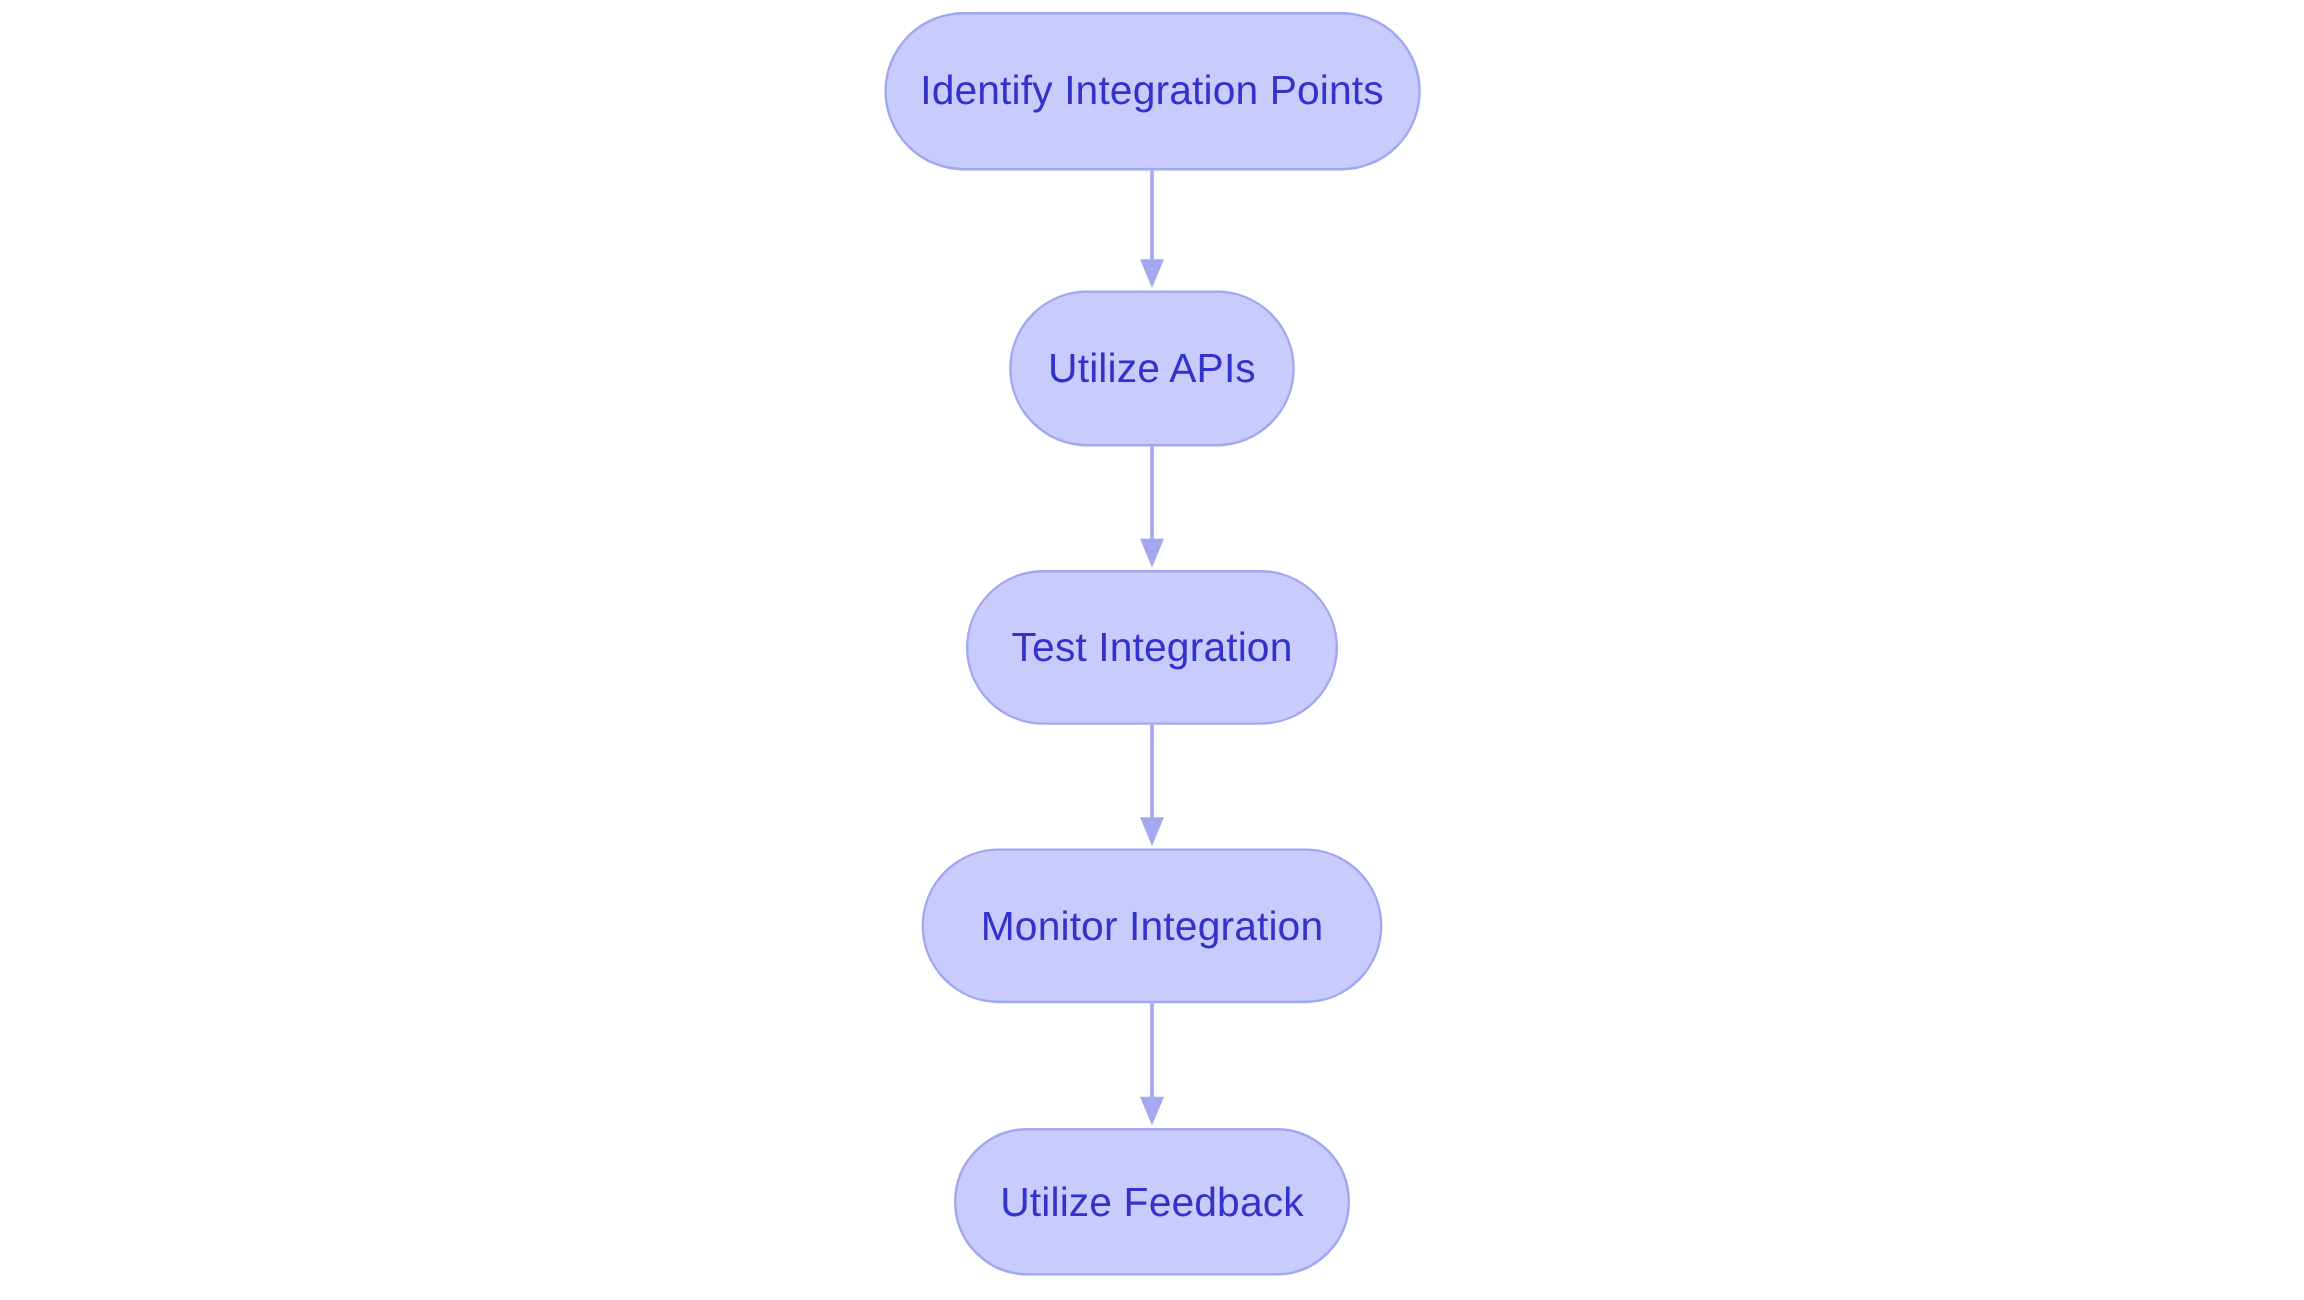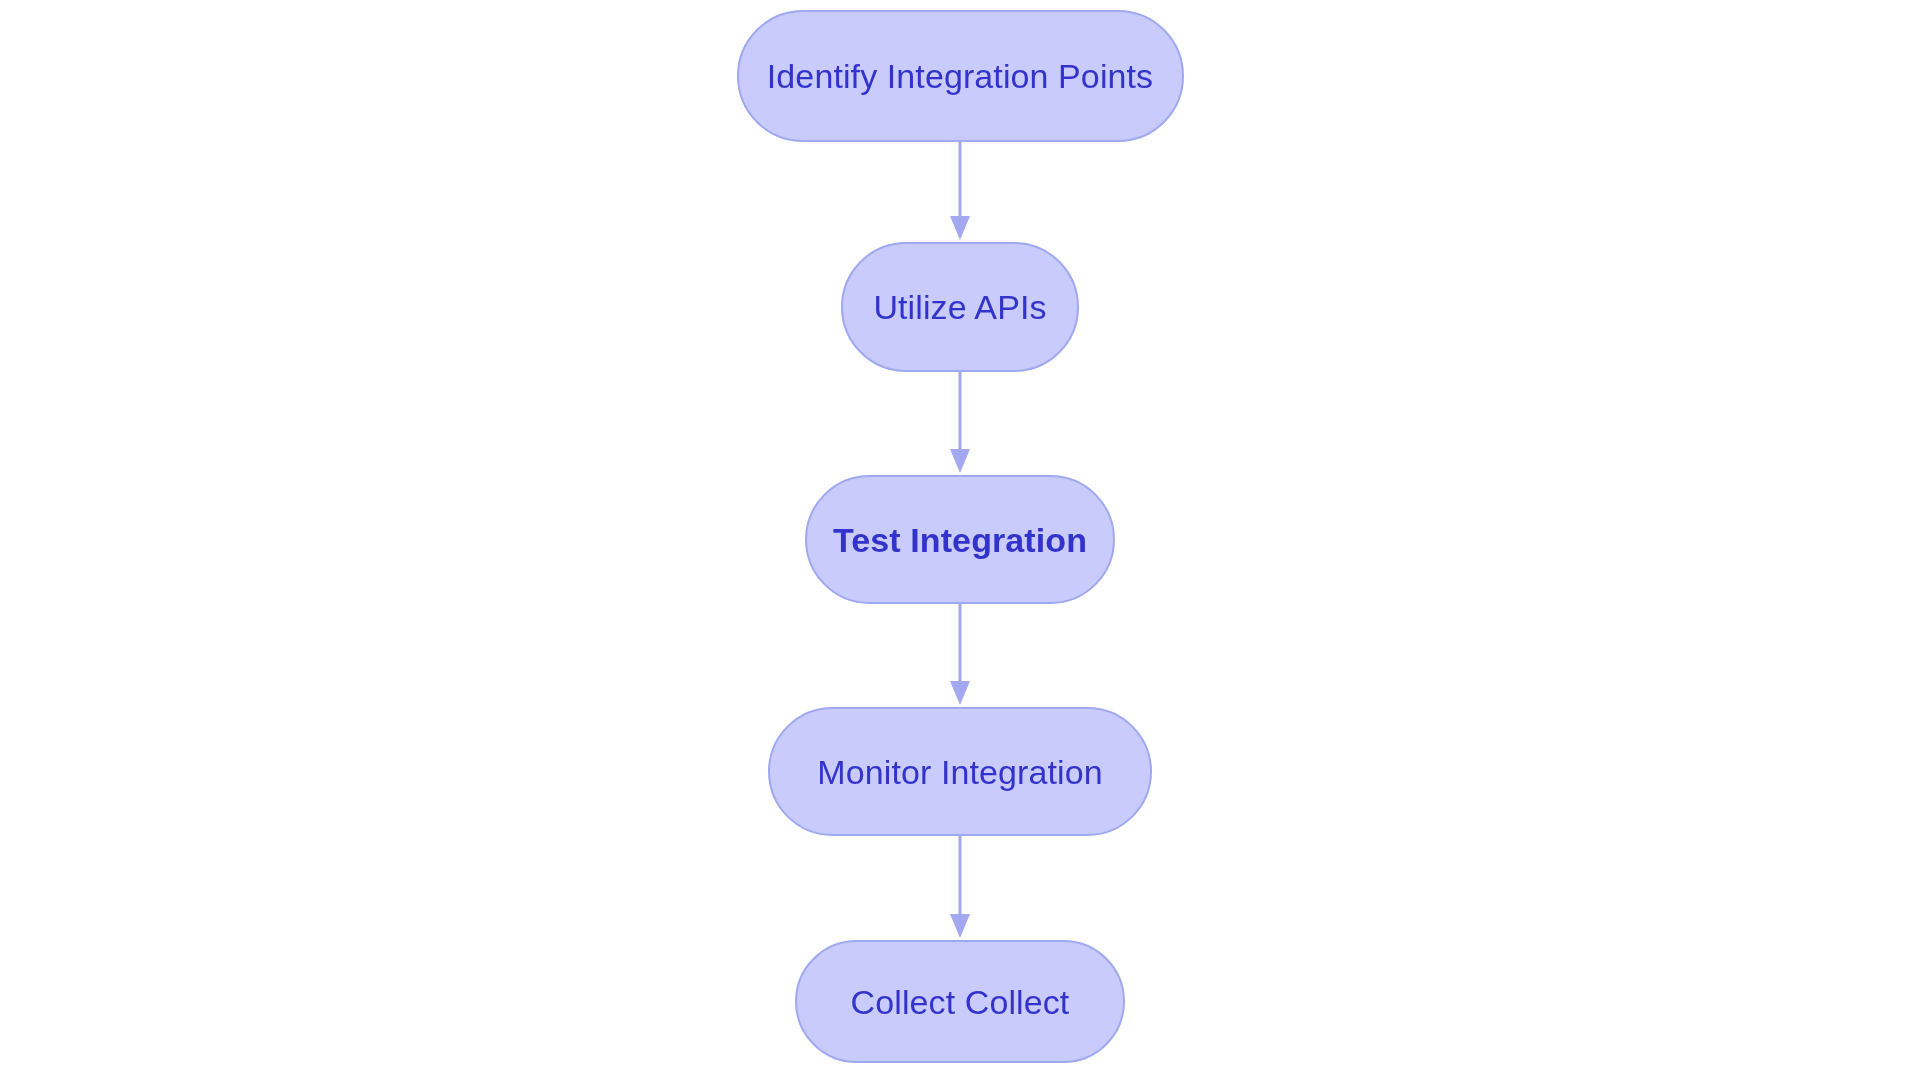--- a/index.html
+++ b/index.html
@@ -52,21 +52,21 @@
   }
 
   .node-label {
     display: block;
     color: #3333cc;
   }
 
   
   .node-0 { width: 447px; height: 132px; margin-top: 10px; }
   .node-1 { width: 238px; height: 130px; }
-  .node-2 { width: 310px; height: 129px; font-weight: bold; }
+  .node-2 { width: 310px; height: 129px; }
   .node-3 { width: 384px; height: 129px; }
   .node-4 { width: 330px; height: 123px; }
 
   
   .flow-connector {
     position: relative;
     width: 30px;
     display: flex;
     justify-content: center;
   }
@@ -124,17 +124,17 @@
     </div>
 
     <div class="flow-connector connector-3">
       <svg class="connector-svg" width="30" height="104" viewBox="0 0 30 104">
         <line x1="15" y1="0" x2="15" y2="84" stroke="#a3a8f0" stroke-width="3"></line>
         <polygon points="15,102 5,78 25,78" fill="#a3a8f0"></polygon>
       </svg>
     </div>
 
     <div class="flow-node node-4">
-      <span class="node-label">Collect Collect</span>
+      <span class="node-label">Utilize Feedback</span>
     </div>
 
   </div>
 </div>
 
 </body></html>

